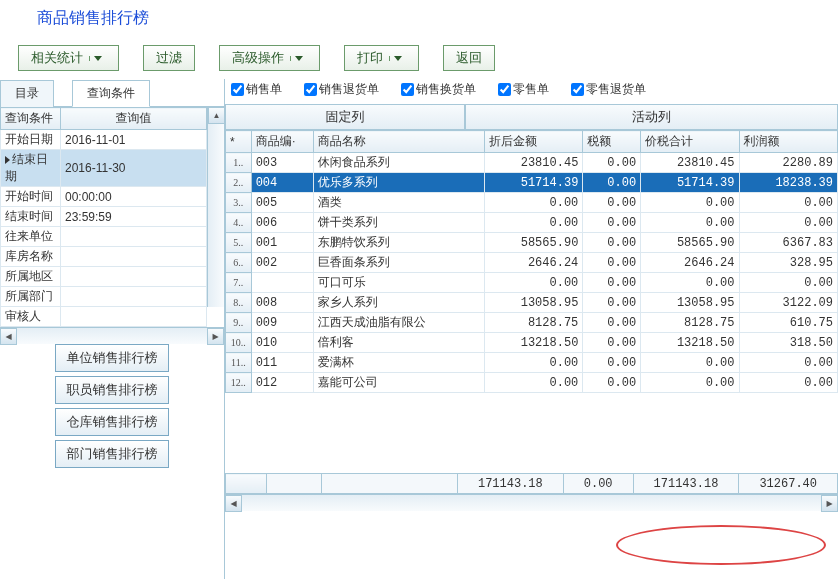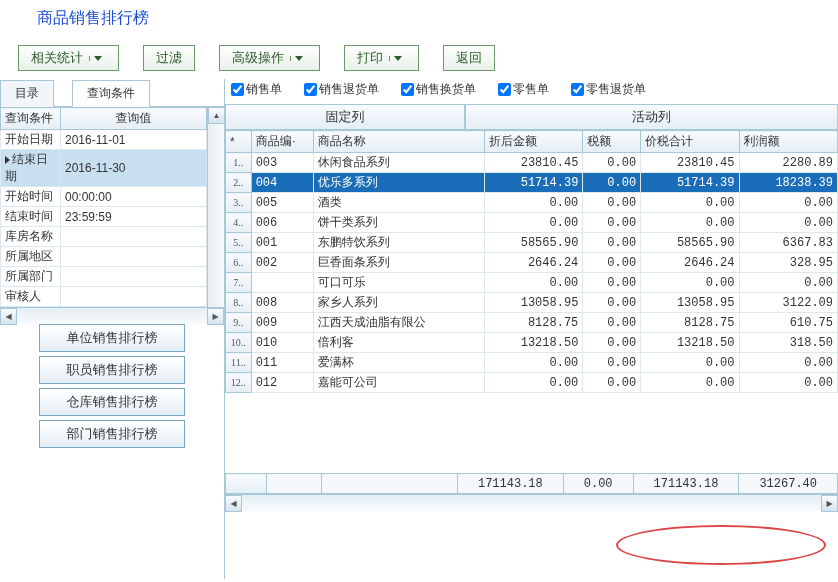--- a/index.html
+++ b/index.html
@@ -22,21 +22,21 @@
 .query-grid .lbl{width:60px;text-align:left}
 .triangle{display:inline-block;width:0;height:0;border-left:5px solid #333;border-top:4px solid transparent;border-bottom:4px solid transparent;margin-right:2px;vertical-align:middle}
 .scrollbar-v{width:17px;background:linear-gradient(90deg,#e4eef5,#f8fbfd);border-left:1px solid #a8c8d8}
 .scrollbar-h{height:17px;background:linear-gradient(#e4eef5,#f8fbfd);border-top:1px solid #a8c8d8;display:flex;align-items:center}
 .sb-btn{width:17px;height:17px;background:linear-gradient(#f8fbfd,#d4e4ef);border:1px solid #a8c8d8;display:flex;align-items:center;justify-content:center;font-size:8px;color:#555}
 .left-body{display:flex}
 .left-content{flex:1}
 .search-area{padding:12px 0 8px;text-align:center}
 .btn-search{display:inline-flex;align-items:center;padding:3px 12px;background:linear-gradient(#fff,#e4eef5);border:1px solid #7aa8c4;cursor:pointer}
 .ranking-list{display:flex;flex-direction:column;gap:4px;align-items:center;padding-bottom:6px}
-.ranking-btn{width:146px;padding:4px 0;text-align:center;background:linear-gradient(#fff,#e4eef5);border:1px solid #7aa8c4;cursor:pointer;font-size:13px}
+.ranking-btn{width:114px;padding:4px 0;text-align:center;background:linear-gradient(#fff,#e4eef5);border:1px solid #7aa8c4;cursor:pointer;font-size:13px}
 .right-panel{flex:1;display:flex;flex-direction:column;position:relative}
 .checks{display:flex;gap:22px;padding:2px 6px 6px;align-items:center}
 .chk{display:inline-flex;align-items:center;gap:2px}
 .chk input{width:13px;height:13px}
 .grid-wrap{flex:1;position:relative;overflow:hidden}
 .grid-head{display:flex}
 .group-head{border:1px solid #a8c8d8;background:linear-gradient(#f8fbfd,#e4eef5);text-align:center;padding:3px 0;font-size:13px}
 .data-grid{width:100%;border-collapse:collapse}
 .data-grid th{background:linear-gradient(#f8fbfd,#e4eef5);border:1px solid #a8c8d8;padding:2px 4px;font-weight:400;font-size:12px;text-align:left;height:20px;white-space:nowrap;overflow:hidden}
 .data-grid td{border:1px solid #dce8f0;padding:1px 4px;font-size:12px;height:19px;white-space:nowrap;overflow:hidden;font-family:"Courier New",monospace}
@@ -107,20 +107,24 @@
                 </tr>
                 <tr>
                   <td class="lbl">开始时间</td>
                   <td>00:00:00</td>
                 </tr>
                 <tr>
                   <td class="lbl">结束时间</td>
                   <td>23:59:59</td>
                 </tr>
                 <tr>
+                  <td class="lbl">往来单位</td>
+                  <td></td>
+                </tr>
+                <tr>
                   <td class="lbl">库房名称</td>
                   <td></td>
                 </tr>
                 <tr>
                   <td class="lbl">所属地区</td>
                   <td></td>
                 </tr>
                 <tr>
                   <td class="lbl">所属部门</td>
                   <td></td>

